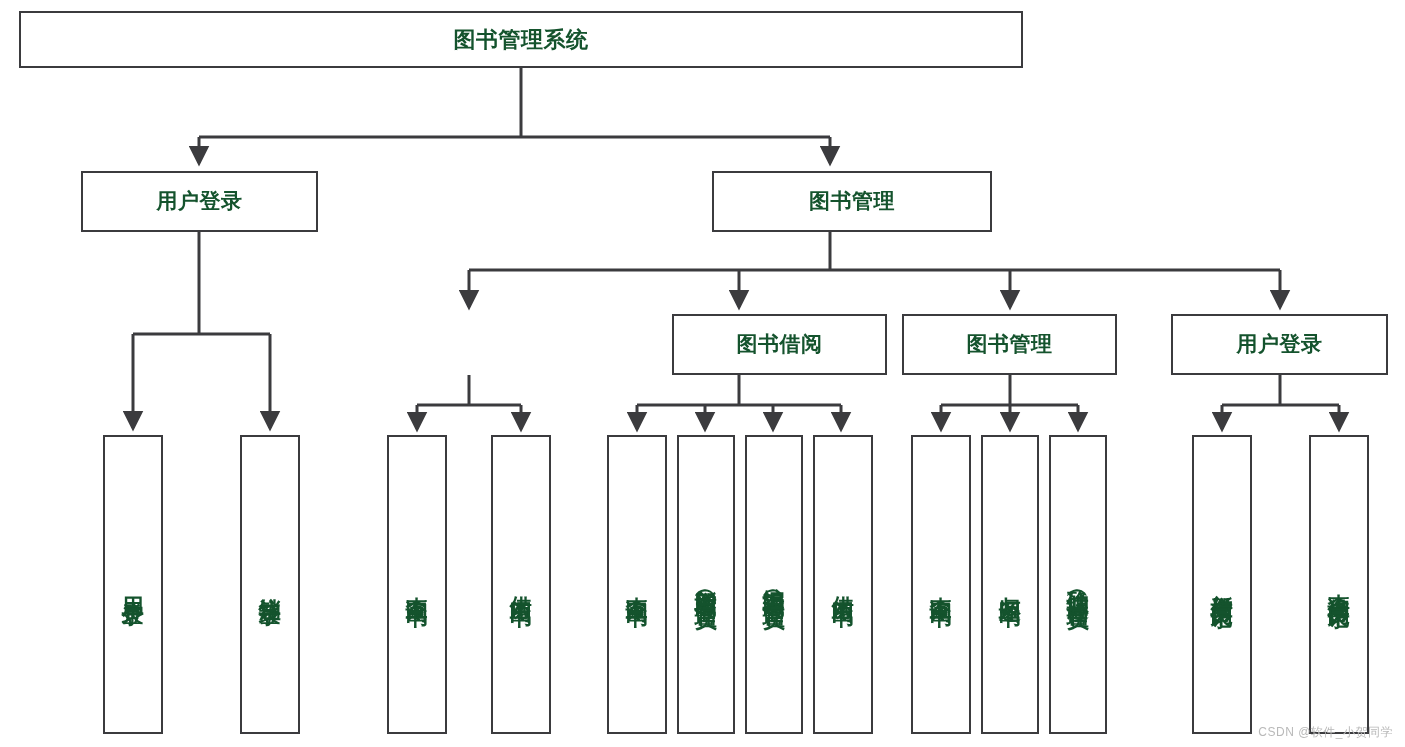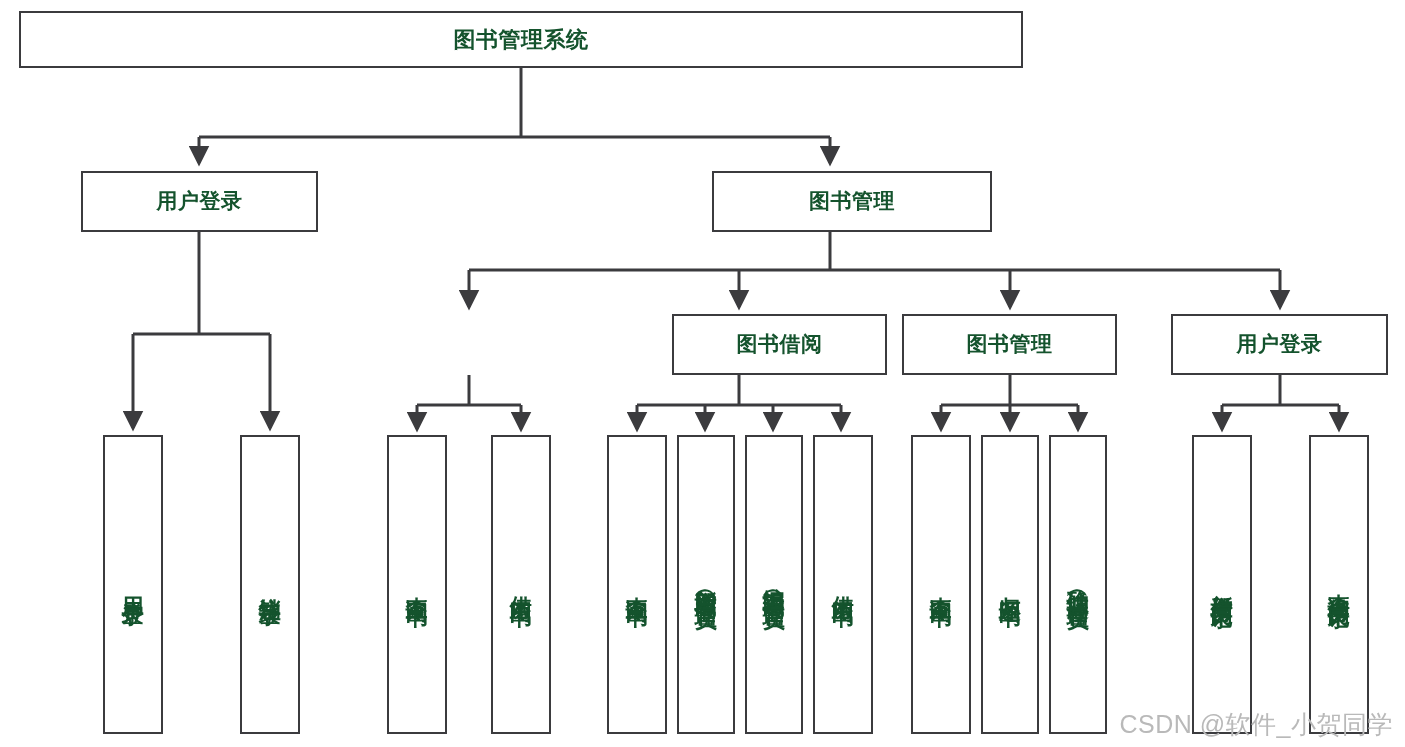--- a/index.html
+++ b/index.html
@@ -64,21 +64,21 @@
     font-size: 22px;
     line-height: 1.25;
     letter-spacing: 3px;
     max-height: 100%;
   }
   
   #watermark {
     position: absolute;
     right: 12px;
     bottom: 6px;
-    font-size: 25px;
+    font-size: 12px;
     color: #b9b9b9;
     white-space: nowrap;
     letter-spacing: 0.5px;
   }
 </style>
 </head>
 <body>
 
 <div id="canvas">
 

